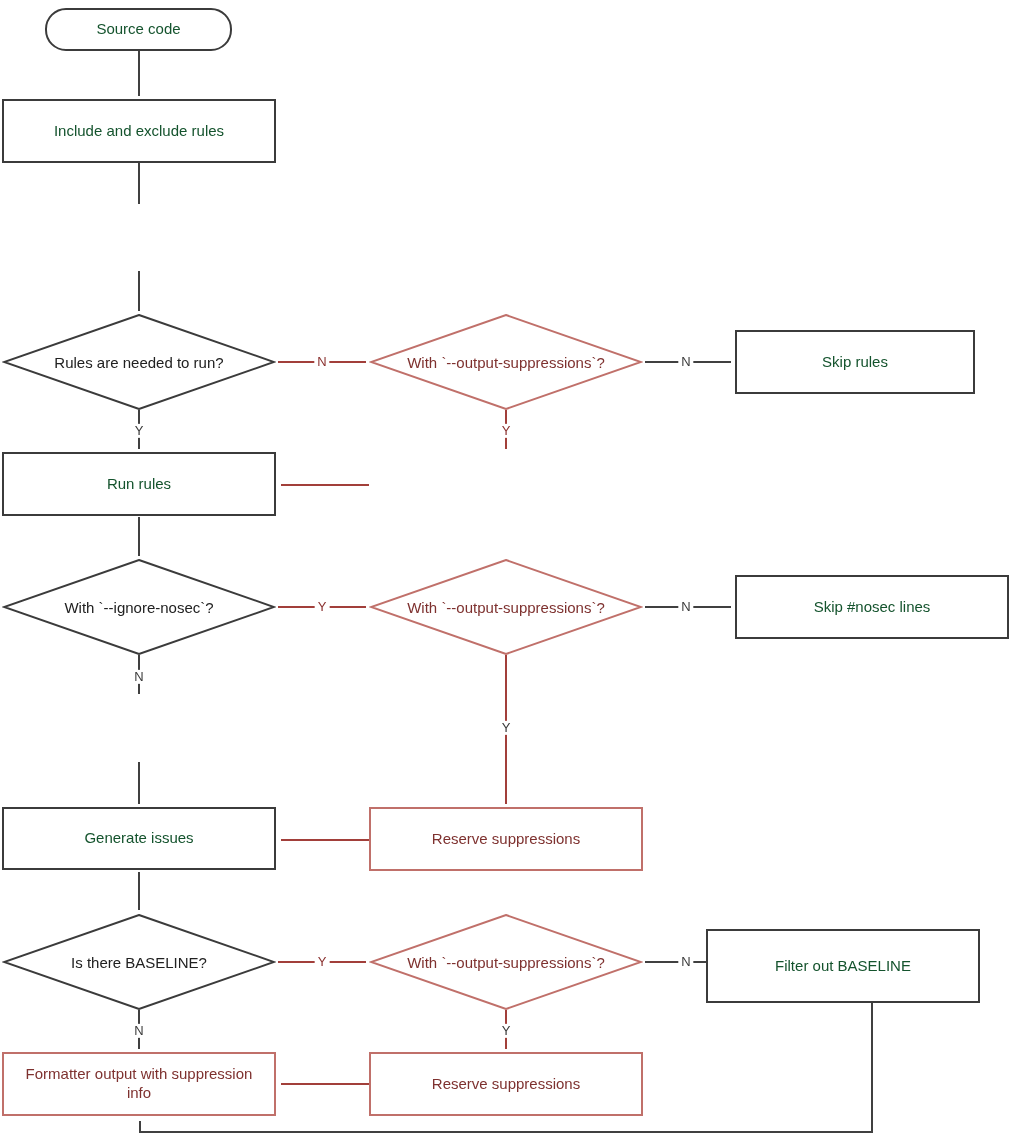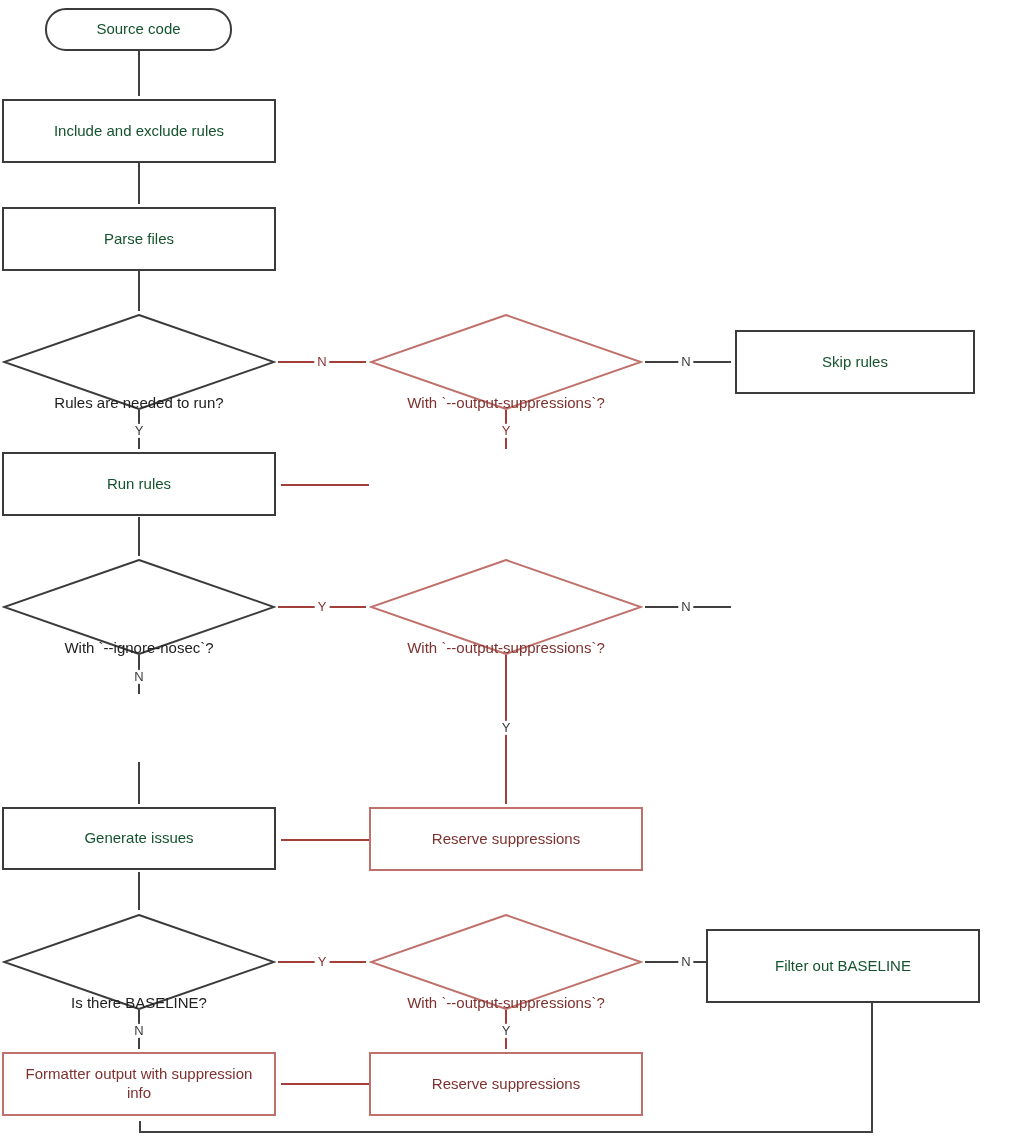--- a/index.html
+++ b/index.html
@@ -20,21 +20,21 @@
   .rect.red{border:2px solid #c0706a;color:#7e312f;}
   .start{border:2px solid #3b3b3b;border-radius:21px;}
 
   .diamond{position:absolute;}
   .diamond svg{position:absolute;left:0;top:0;display:block;}
   .diamond polygon{fill:#ffffff;stroke-width:2;}
   .diamond.dark polygon{stroke:#3b3b3b;}
   .diamond.redd polygon{stroke:#c0706a;}
   .dlabel{
     position:absolute;left:50%;top:50%;transform:translate(-50%,-50%);
-    white-space:nowrap;font-size:15px;color:#212121;margin-top:40px;
+    white-space:nowrap;font-size:15px;color:#212121;
   }
   .diamond.redd .dlabel{color:#7e312f;}
 
   .elabel{
     position:absolute;transform:translate(-50%,-50%);background:#ffffff;
     padding:0 3px;font-size:13px;line-height:1.1;color:#3b3b3b;
   }
   .elabel.red{color:#8b3230;}
 </style>
 </head>
@@ -77,23 +77,20 @@
   </svg>
 
   <div class="node start" style="left:45px;top:8px;width:187px;height:43px">
     <span>Source code</span>
   </div>
 
   <div class="node rect" style="left:2px;top:99px;width:274px;height:64px">
     <span>Include and exclude rules</span>
   </div>
 
-  <div class="node rect" style="left:2px;top:207px;width:274px;height:64px">
-    <span>Parse files</span>
-  </div>
 
   <div class="diamond dark" style="left:2px;top:314px;width:274px;height:96px">
     <svg width="274" height="96">
       <polygon points="137,1 272,48 137,95 2,48"></polygon>
     </svg>
     <span class="dlabel">Rules are needed to run?</span>
   </div>
 
   <div class="diamond redd" style="left:369px;top:314px;width:274px;height:96px">
     <svg width="274" height="96">
@@ -118,20 +115,23 @@
     <span class="dlabel">With `--ignore-nosec`?</span>
   </div>
 
   <div class="diamond redd" style="left:369px;top:559px;width:274px;height:96px">
     <svg width="274" height="96">
       <polygon points="137,1 272,48 137,95 2,48"></polygon>
     </svg>
     <span class="dlabel">With `--output-suppressions`?</span>
   </div>
 
+  <div class="node rect" style="left:735px;top:575px;width:274px;height:64px">
+    <span>Skip #nosec lines</span>
+  </div>
 
 
   <div class="node rect" style="left:2px;top:807px;width:274px;height:63px">
     <span>Generate issues</span>
   </div>
 
   <div class="node rect red" style="left:369px;top:807px;width:274px;height:64px">
     <span>Reserve suppressions</span>
   </div>
 

